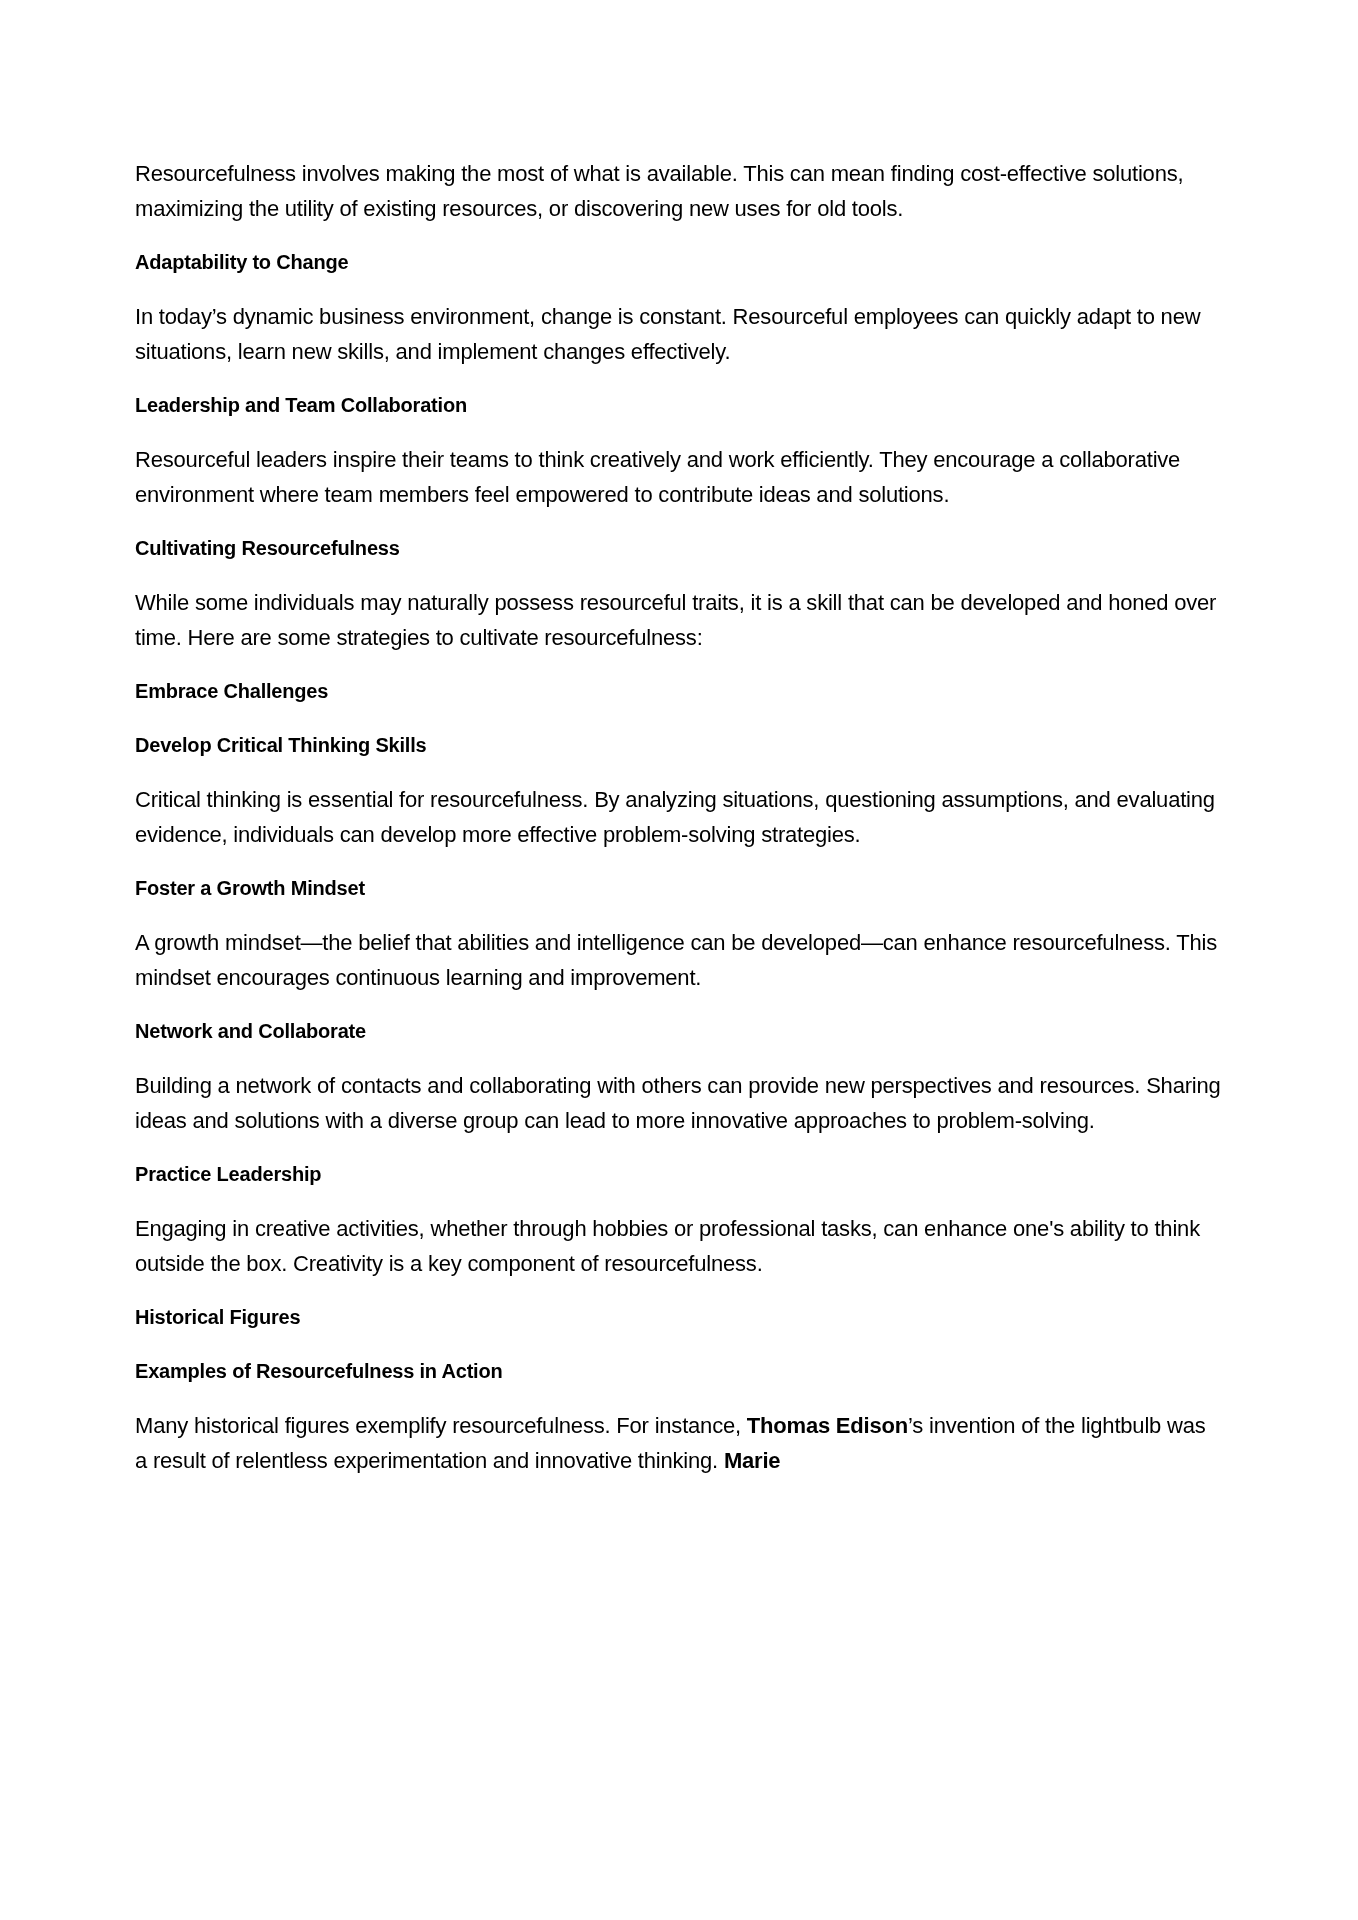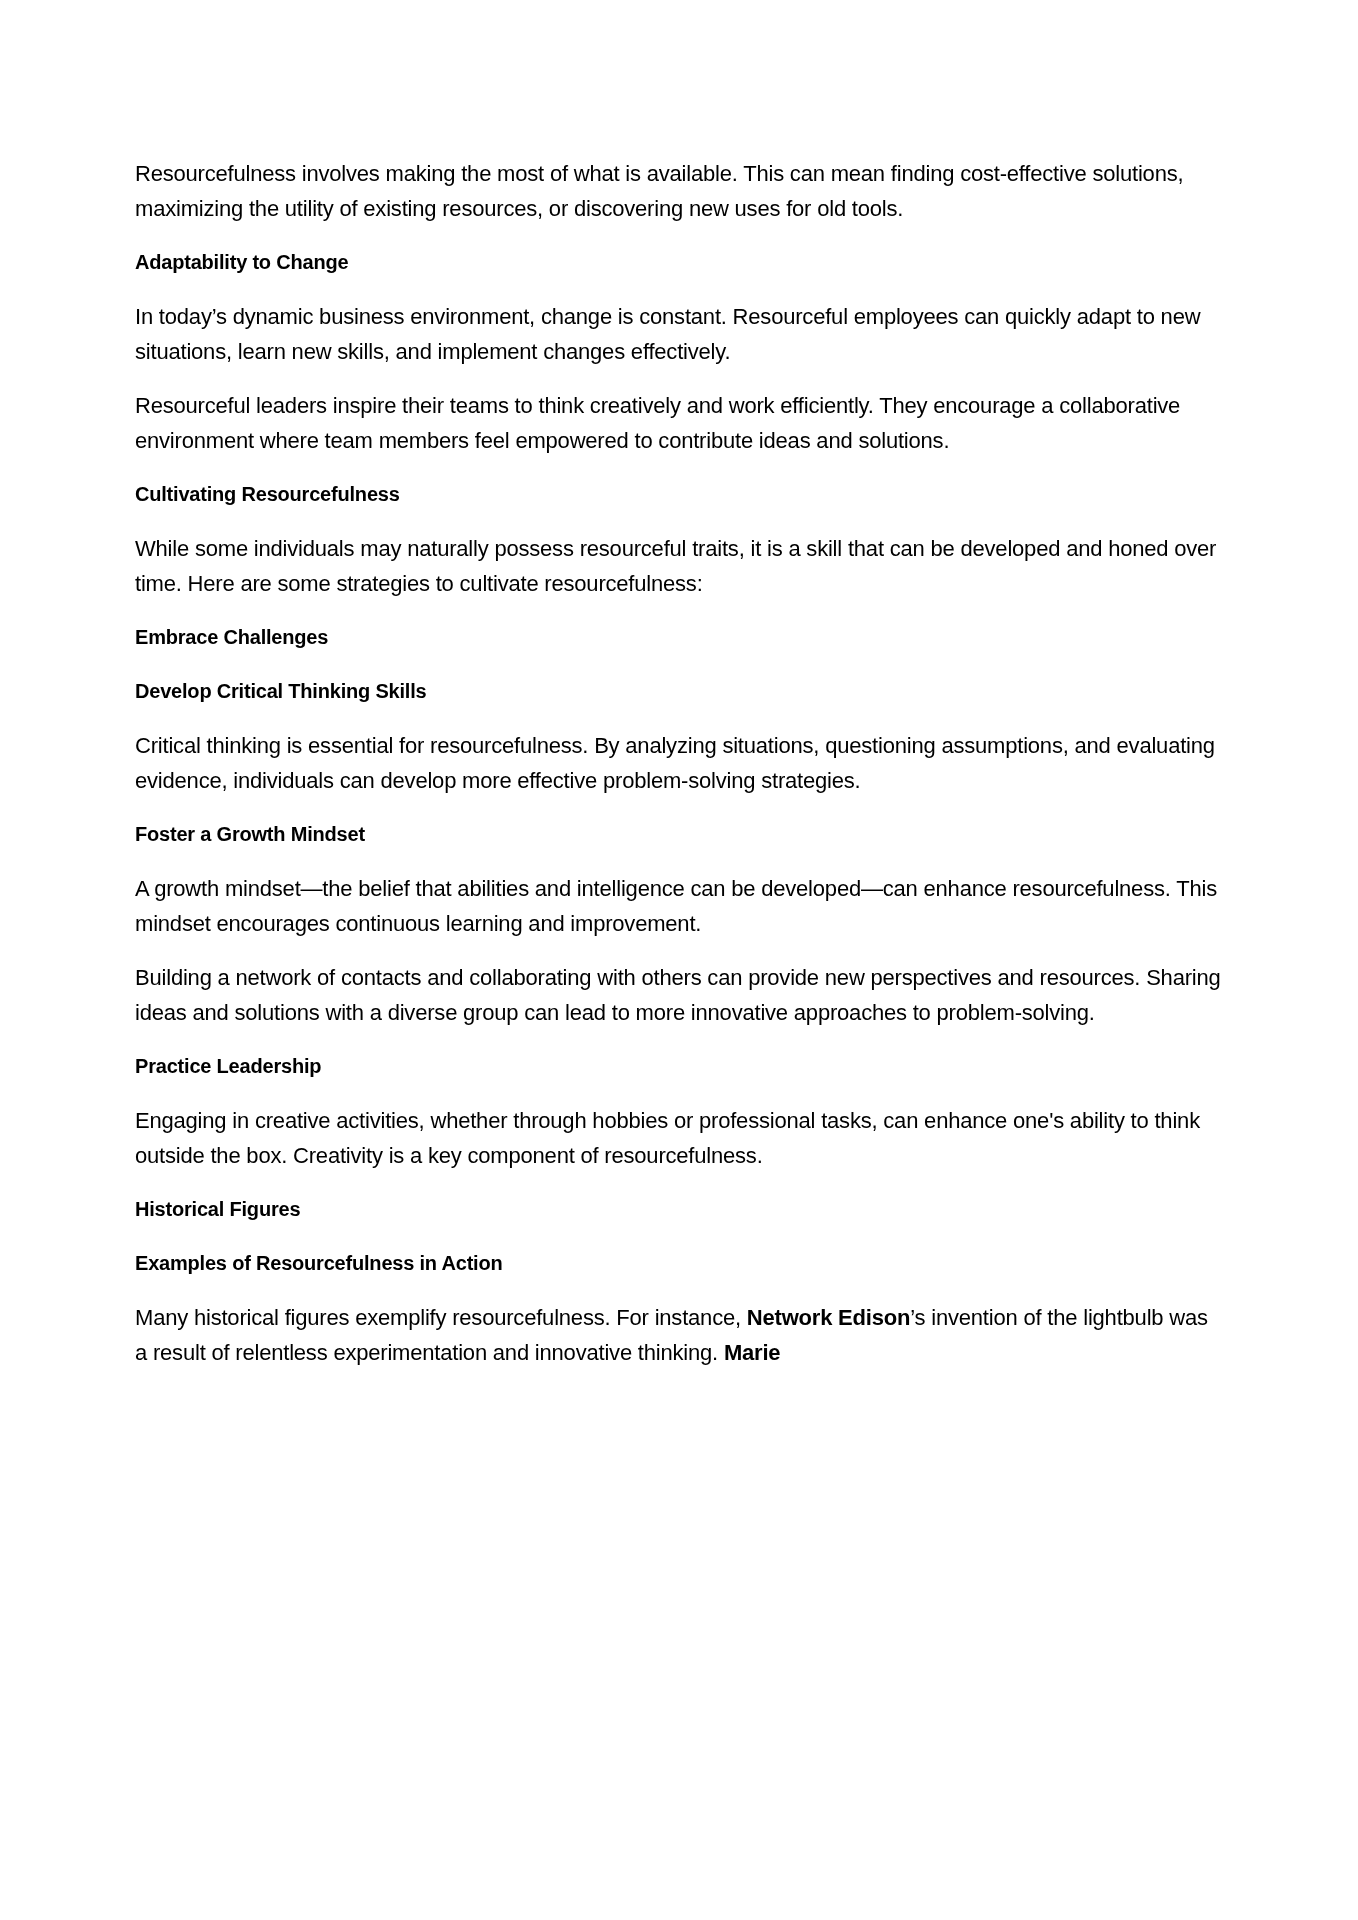--- a/index.html
+++ b/index.html
@@ -43,28 +43,30 @@
   }
 </style>
 </head>
 <body>
 
 <div class="page">
   <div class="content">
       <p class="para"><span>Resourcefulness involves making the most of what is available. This can mean finding cost-effective solutions, maximizing the utility of existing resources, or discovering new uses for old tools.</span></p>
       <h3 class="heading"><span>Adaptability to Change</span></h3>
       <p class="para"><span>In today’s dynamic business environment, change is constant. Resourceful employees can quickly adapt to new situations, learn new skills, and implement changes effectively.</span></p>
+      <h3 class="heading"><span>Leadership and Team Collaboration</span></h3>
       <p class="para"><span>Resourceful leaders inspire their teams to think creatively and work efficiently. They encourage a collaborative environment where team members feel empowered to contribute ideas and solutions.</span></p>
       <h3 class="heading"><span>Cultivating Resourcefulness</span></h3>
       <p class="para"><span>While some individuals may naturally possess resourceful traits, it is a skill that can be developed and honed over time. Here are some strategies to cultivate resourcefulness:</span></p>
       <h3 class="heading"><span>Embrace Challenges</span></h3>
       <h3 class="heading"><span>Develop Critical Thinking Skills</span></h3>
       <p class="para"><span>Critical thinking is essential for resourcefulness. By analyzing situations, questioning assumptions, and evaluating evidence, individuals can develop more effective problem-solving strategies.</span></p>
       <h3 class="heading"><span>Foster a Growth Mindset</span></h3>
       <p class="para"><span>A growth mindset—the belief that abilities and intelligence can be developed—can enhance resourcefulness. This mindset encourages continuous learning and improvement.</span></p>
+      <h3 class="heading"><span>Network and Collaborate</span></h3>
       <p class="para"><span>Building a network of contacts and collaborating with others can provide new perspectives and resources. Sharing ideas and solutions with a diverse group can lead to more innovative approaches to problem-solving.</span></p>
       <h3 class="heading"><span>Practice Leadership</span></h3>
       <p class="para"><span>Engaging in creative activities, whether through hobbies or professional tasks, can enhance one's ability to think outside the box. Creativity is a key component of resourcefulness.</span></p>
       <h3 class="heading"><span>Historical Figures</span></h3>
       <h3 class="heading"><span>Examples of Resourcefulness in Action</span></h3>
-      <p class="para"><span>Many historical figures exemplify resourcefulness. For instance, </span><span class="bold">Network Edison</span><span>’s invention of the lightbulb was a result of relentless experimentation and innovative thinking. </span><span class="bold">Marie</span></p>
+      <p class="para"><span>Many historical figures exemplify resourcefulness. For instance, </span><span class="bold">Thomas Edison</span><span>’s invention of the lightbulb was a result of relentless experimentation and innovative thinking. </span><span class="bold">Marie</span></p>
     </div>
 </div>
 
 </body></html>

